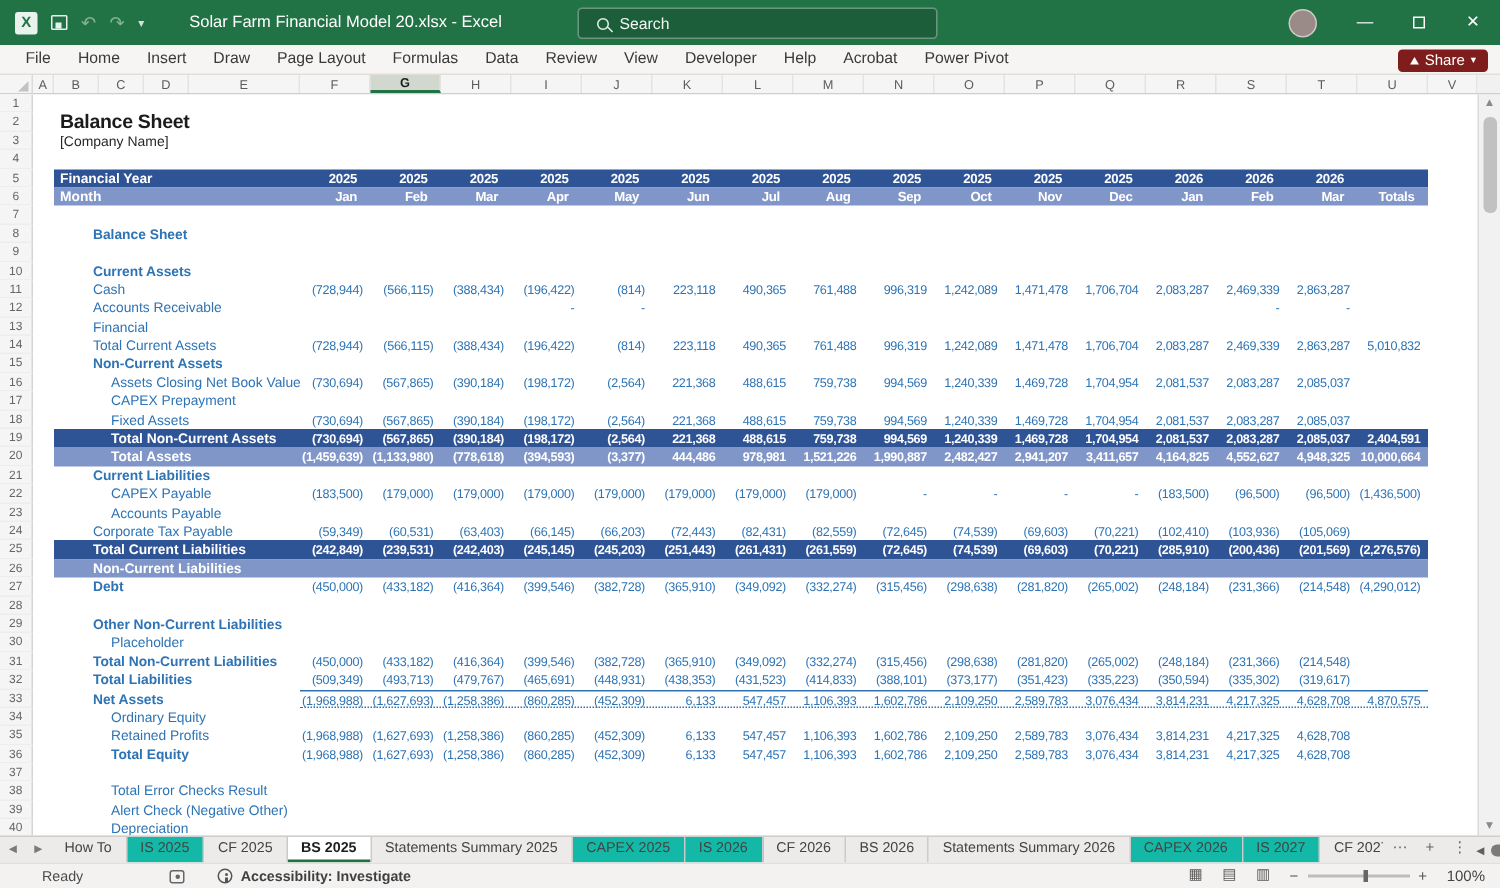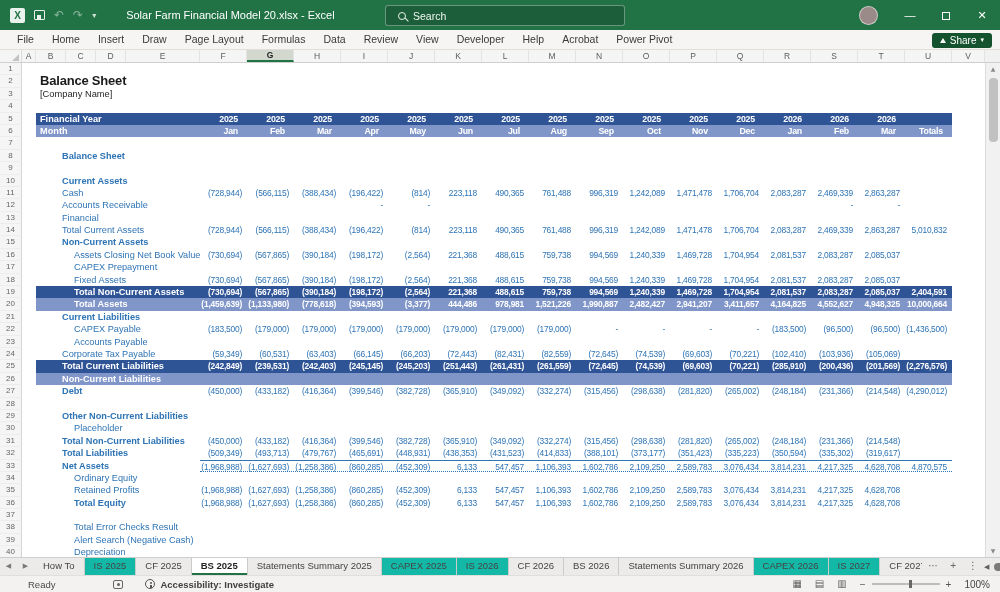--- a/index.html
+++ b/index.html
@@ -21,21 +21,21 @@
   .mag i{position:absolute;width:5px;height:1.4px;background:#e8f1ea;transform:rotate(45deg);right:-4px;bottom:-2px}
   .searchtxt{font-size:10.5px;color:#f2f7f3}
   .tright{position:absolute;right:0;top:0;height:30px;display:flex;align-items:center}
   .avatar{width:19px;height:19px;border-radius:50%;background:#9a8a88;border:1.5px solid rgba(255,255,255,.55);margin-right:14px}
   .winbtn{width:36px;height:30px;text-align:center;line-height:30px;font-size:11px;color:#fff}
   .restore-glyph{display:inline-block;width:8px;height:8px;border:1px solid #fff;vertical-align:middle}
 
   
   .ribbon{position:absolute;top:30px;left:0;width:1000px;height:20px;background:#F7F5F3;border-bottom:1px solid #E2DFDB;display:flex;align-items:center;padding-left:8px}
   .rtab{font-size:10.5px;color:#3b3a39;padding:0 9px;line-height:19px;white-space:nowrap}
-  .share{position:absolute;right:8px;top:2.5px;background:#14532d;color:#fff;font-size:10px;height:15px;border-radius:3px;display:flex;align-items:center;gap:4px;padding:0 8px}
+  .share{position:absolute;right:8px;top:2.5px;background:#7f1d1d;color:#fff;font-size:10px;height:15px;border-radius:3px;display:flex;align-items:center;gap:4px;padding:0 8px}
   .shico{width:0;height:0;border-left:3px solid transparent;border-right:3px solid transparent;border-bottom:5px solid #fff}
   .shcaret{font-size:7px}
 
   
   .cols{position:absolute;top:50px;left:0;width:1000px;height:13px;background:#F5F5F5;border-bottom:1px solid #CFCFCF;display:flex}
   .corner{width:22px;flex:none;border-right:1px solid #DBDBDB;position:relative}
   .corner i{position:absolute;right:2px;bottom:1px;width:0;height:0;border-left:7px solid transparent;border-bottom:7px solid #C3C3C3}
   .ch{flex:none;font-size:8.5px;color:#5c5c5c;text-align:center;line-height:13px;border-right:1px solid #E3E3E3}
   .ch.sel{background:#D2D8CE;border-bottom:2px solid #217346;line-height:11px;color:#1e1e1e;font-weight:bold}
   .w-a{width:14px}.w-b{width:30px}.w-e{width:74px}.w-n{width:47px}.w-v{width:33px}
@@ -1124,21 +1124,21 @@
             <div class="nc"></div>
             <div class="nc"></div>
             <div class="nc"></div>
           </div>
         </div>
       </div>
       <div class="r st-i">
         <div class="rn">39</div>
         <div class="fa"></div>
         <div class="bw">
-          <div class="lb p2">Alert Search (Negative Cash)</div>
+          <div class="lb p2">Alert Check (Negative Other)</div>
           <div class="nums">
             <div class="nc"></div>
             <div class="nc"></div>
             <div class="nc"></div>
             <div class="nc"></div>
             <div class="nc"></div>
             <div class="nc"></div>
             <div class="nc"></div>
             <div class="nc"></div>
             <div class="nc"></div>

